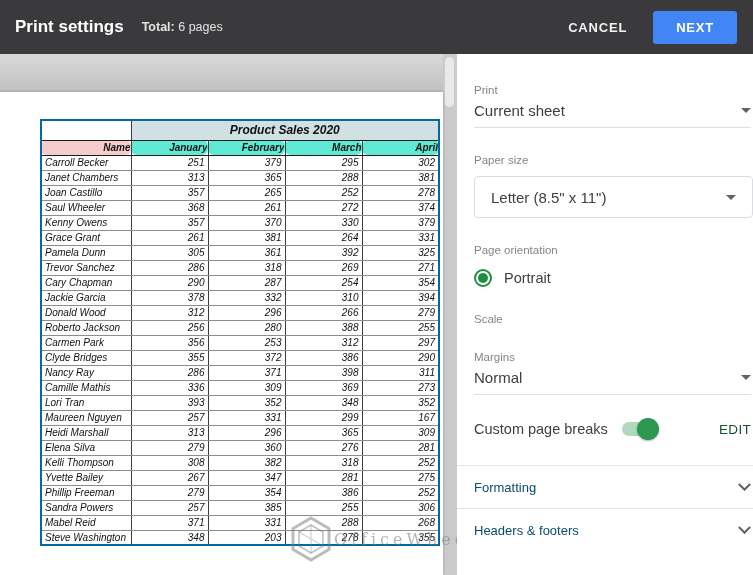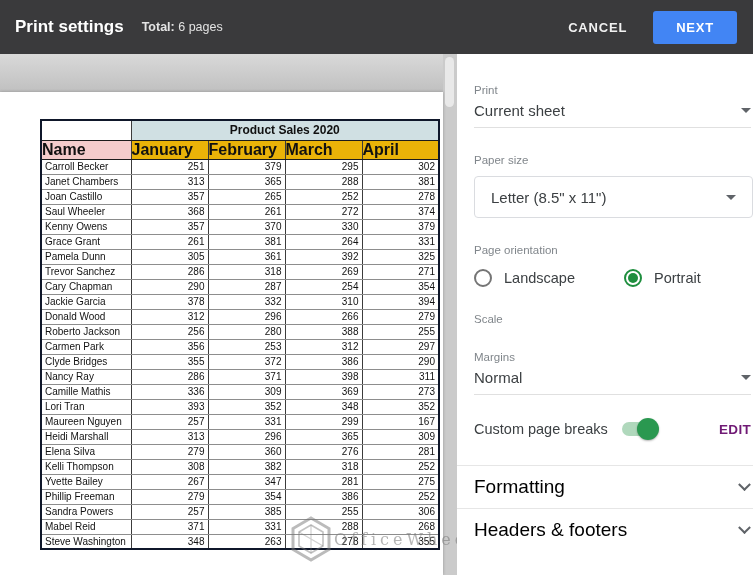--- a/index.html
+++ b/index.html
@@ -28,31 +28,31 @@
   .page-gap { position:absolute; left:0; top:0; width:443px; height:38px;
               background:linear-gradient(#d9d9d9, #c0c0c0); }
   .page { position:absolute; left:0; top:38px; width:443px; height:483px;
           background:#fff; overflow:hidden; box-shadow:0 0 3px rgba(0,0,0,.25); }
   .scrollbar-thumb { position:absolute; right:3px; top:3px; width:9px; height:50px;
                      border-radius:5px; background:#e9e9e9; }
 
   
   .sheet-table { position:absolute; left:40px; top:27px; border-collapse:collapse;
                  table-layout:fixed; width:398px; font-size:10px; color:#111;
-                 border:2px solid #0f172a; }
+                 border:2px solid #0369a1;font-style:italic; }
   .sheet-table td, .sheet-table th { border-left:1px solid #3c3c3c; border-right:1px solid #3c3c3c;
                  border-top:1px solid #8d8d8d; border-bottom:1px solid #8d8d8d;
                  height:15px; overflow:hidden; white-space:nowrap; }
   .sheet-table td.corner { background:#fff; border-bottom:1px solid #1c1c1c; }
   .sheet-table td.title { background:#d0e0e3; font-weight:bold; font-size:12px;
                  text-align:center; height:20px; border:1px solid #1c1c1c; }
-  .sheet-table th { font-weight:bold; text-align:left; font-size:16px;
-                 border-bottom:1px solid #1c1c1c; border-top:1px solid #1c1c1c; }
+  .sheet-table th { font-weight:bold; text-align:right; font-size:10px;
+                 border-bottom:1px solid #1c1c1c; border-top:1px solid #1c1c1c;border-radius:6px; }
   .sheet-table th.name-h { background:#f4cccc; }
-  .sheet-table th.month-h { background:#eab308; }
+  .sheet-table th.month-h { background:#5eead4; }
   .sheet-table td.n { text-align:left; padding-left:3px; }
   .sheet-table td.v { text-align:right; padding-right:3px; }
 
   
   .watermark { position:absolute; left:290px; top:462px; display:flex;
                align-items:center; z-index:5; pointer-events:none; }
   .watermark-text { font-family:"DejaVu Serif", serif; font-size:16px;
                     letter-spacing:4px; color:rgba(120,120,120,.55); margin-left:2px; }
 
   
@@ -76,27 +76,27 @@
   .radio-circle.selected { border-color:#1e8e3e; }
   .radio-dot { width:10px; height:10px; border-radius:50%; background:#1e8e3e; }
   .radio-label { font-size:14.5px; color:#3c4043; margin-left:12px; }
   .breaks-row { display:flex; align-items:center; margin:26px 26px 0 17px; }
   .breaks-label { font-size:14.5px; color:#3c4043; }
   .toggle { position:relative; width:34px; height:14px; border-radius:7px;
             background:rgba(30,142,62,.35); margin-left:14px; cursor:pointer; }
   .toggle-knob { position:absolute; right:-3px; top:-4px; width:22px; height:22px;
                  border-radius:50%; background:#2a9850;
                  box-shadow:0 1px 2px rgba(0,0,0,.3); }
-  .edit-link { margin-left:auto; font-size:13.5px; font-weight:bold; color:#701a75;
+  .edit-link { margin-left:auto; font-size:13.5px; font-weight:normal; color:#14532d;
                letter-spacing:.3px; cursor:pointer; }
   .divider { height:1px; background:#e6e6e6; width:100%; }
   .divider.d1 { margin-top:28px; }
   .section-row { display:flex; align-items:center; justify-content:space-between;
                  height:42px; padding:0 28px 0 17px; cursor:pointer; }
-  .section-label { font-size:19px; color:#000000; }
+  .section-label { font-size:13px; color:#0c4a6e; }
   .chevron { width:9px; height:9px; border-right:2px solid #5f6368;
              border-bottom:2px solid #5f6368; transform:rotate(45deg) translate(-2px,-2px); }
   .mt28 { margin-top:26px; }
 </style>
 </head>
 <body>
 
 <div class="topbar">
   <div class="topbar-title">Print settings</div>
   <div class="topbar-total">
@@ -302,21 +302,21 @@
           <tr>
             <td class="n">Mabel Reid</td>
             <td class="v">371</td>
             <td class="v">331</td>
             <td class="v">288</td>
             <td class="v">268</td>
           </tr>
           <tr>
             <td class="n">Steve Washington</td>
             <td class="v">348</td>
-            <td class="v">263</td>
+            <td class="v">203</td>
             <td class="v">278</td>
             <td class="v">355</td>
           </tr>
         </tbody>
     </table>
   </div>
   <div class="watermark">
     <svg width="42" height="46" viewBox="0 0 42 46">
       <polygon points="21,2 39,12.5 39,33.5 21,44 3,33.5 3,12.5" fill="none" stroke="rgba(120,120,120,0.5)" stroke-width="3"></polygon>
       <polygon points="21,9 33,16 33,30 21,37 9,30 9,16" fill="none" stroke="rgba(120,120,120,0.45)" stroke-width="1.6"></polygon>
@@ -336,24 +336,20 @@
   </div>
 
   <div class="field-label mt28">Paper size</div>
   <div class="outlined-select">
     <span class="select-value">Letter (8.5" x 11")</span>
     <span class="caret"></span>
   </div>
 
   <div class="field-label mt28">Page orientation</div>
   <div class="radio-row">
-    <div class="radio-group first">
-      <span class="radio-circle"></span>
-      <span class="radio-label">Landscape</span>
-    </div>
     <div class="radio-group">
       <span class="radio-circle selected">
         <span class="radio-dot"></span>
       </span>
       <span class="radio-label">Portrait</span>
     </div>
   </div>
 
   <div class="field-label mt28">Scale</div>
 

